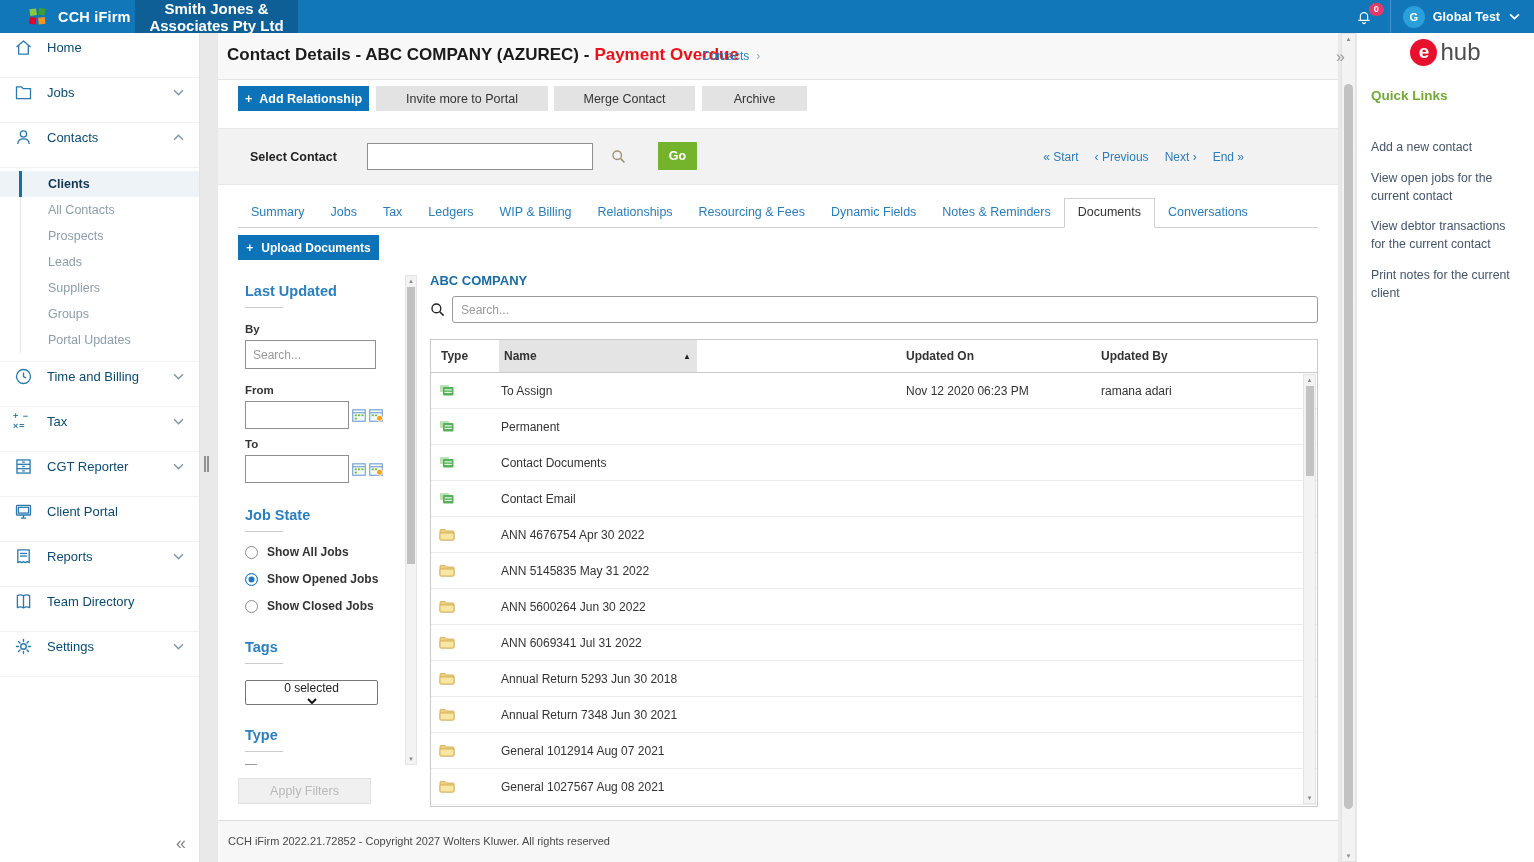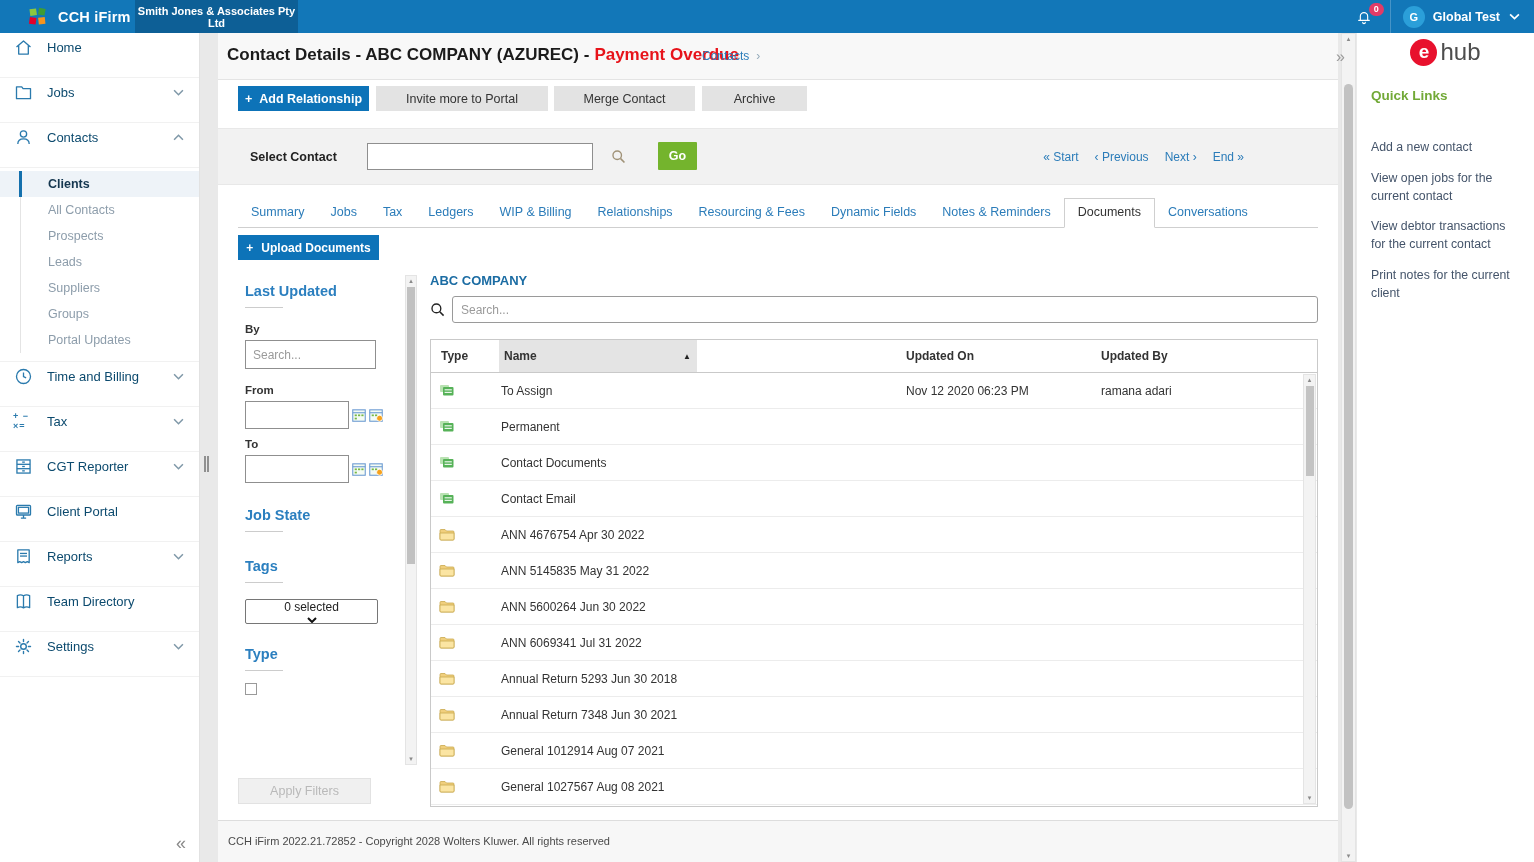--- a/index.html
+++ b/index.html
@@ -6,21 +6,21 @@
   html,body { width:1534px; height:862px; }
   body {
     position:relative; overflow:hidden; background:#e9e9e9;
     font-family:"Liberation Sans", sans-serif; color:#333;
   }
   
   .topbar { position:absolute; left:0; top:0; width:1534px; height:33px; background:#1277b8; z-index:20; }
   .brand { position:absolute; left:27px; top:0; height:33px; display:flex; align-items:center; gap:10px; }
   .brand-text { color:#fff; font-weight:bold; font-size:14.5px; letter-spacing:.2px; }
   .tenant-box { position:absolute; left:135px; top:0; height:33px; width:163px; background:#0d5f96;
-    color:#fff; font-size:11px; font-weight:bold; display:flex; align-items:center; justify-content:center; text-align:center; cursor:pointer; }
+    color:#fff; font-size:15px; font-weight:bold; display:flex; align-items:center; justify-content:center; text-align:center; cursor:pointer; }
   .topbar-right { position:absolute; right:0; top:0; height:33px; display:flex; align-items:center; }
   .bell-area { position:relative; width:52px; height:33px; display:flex; align-items:center; justify-content:center; cursor:pointer; }
   .bell-area svg { width:16px; height:16px; }
   .badge { position:absolute; top:3px; right:6px; background:#e23b67; color:#fff; font-size:9px; font-weight:bold;
     border-radius:8px; padding:1px 5px; line-height:1.2; }
   .tb-sep { width:1px; height:33px; background:rgba(255,255,255,.22); }
   .avatar { width:22px; height:22px; border-radius:50%; background:#2b9fd9; color:#fff; font-size:11px; font-weight:bold;
     display:flex; align-items:center; justify-content:center; margin:0 8px 0 12px; cursor:pointer; }
   .user-name { color:#fff; font-size:12.5px; font-weight:bold; margin-right:9px; cursor:pointer; }
   .user-chev { width:11px; height:7px; margin-right:14px; color:#fff; cursor:pointer; }
@@ -416,20 +416,37 @@
           <rect x="0.7" y="1.7" width="11.6" height="10.6" fill="#f4fbf4" stroke="#6b9bd2"></rect>
           <line x1="0.7" y1="4.4" x2="12.3" y2="4.4" stroke="#6b9bd2"></line>
           <rect x="2.5" y="6" width="2" height="1.6" fill="#77b843"></rect>
           <rect x="5.6" y="6" width="2" height="1.6" fill="#77b843"></rect>
           <circle cx="9.8" cy="9.5" r="2.8" fill="#f6a21d" stroke="#fff" stroke-width="0.8"></circle>
         </svg>
     </div>
 
     <div class="f-heading sect">Job State</div>
     <div class="f-divider"></div>
+    <div>
+
+        <div class="radio-row">
+          <span class="radio"></span>
+          <span>Show All Jobs</span>
+        </div>
+
+        <div class="radio-row">
+          <span class="radio checked"></span>
+          <span>Show Opened Jobs</span>
+        </div>
+
+        <div class="radio-row">
+          <span class="radio"></span>
+          <span>Show Closed Jobs</span>
+        </div>
+      </div>
 
     <div class="f-heading" style="margin-top:26px">Tags</div>
     <div class="f-divider"></div>
     <div class="select-box">
       <span>0 selected</span>
       <svg class="select-chev" viewBox="0 0 10 6">
           <polyline points="1,1 5,5 9,1" fill="none" stroke="currentColor" stroke-width="2"></polyline>
         </svg>
     </div>
 
@@ -628,21 +645,21 @@
             <span class="cell-by"></span>
           </div>
         </div>
       <div class="table-scroll vscroll">
         <div class="ts-thumb"></div>
       </div>
     </div>
   </div>
 
   <div class="footer">
-    <span class="footer-text">CCH iFirm 2022.21.72852 - Copyright 2028 Wolters Kluwer. All rights reserved</span>
+    <span class="footer-text">CCH iFirm 2022.21.72852 - Copyright 2027 Wolters Kluwer. All rights reserved</span>
   </div>
 </div>
 
 <div class="main-scroll vscroll">
   <div class="ms-thumb"></div>
 </div>
 
 <div class="right-panel">
   <div class="ehub">
     <span class="ehub-e">e</span>

